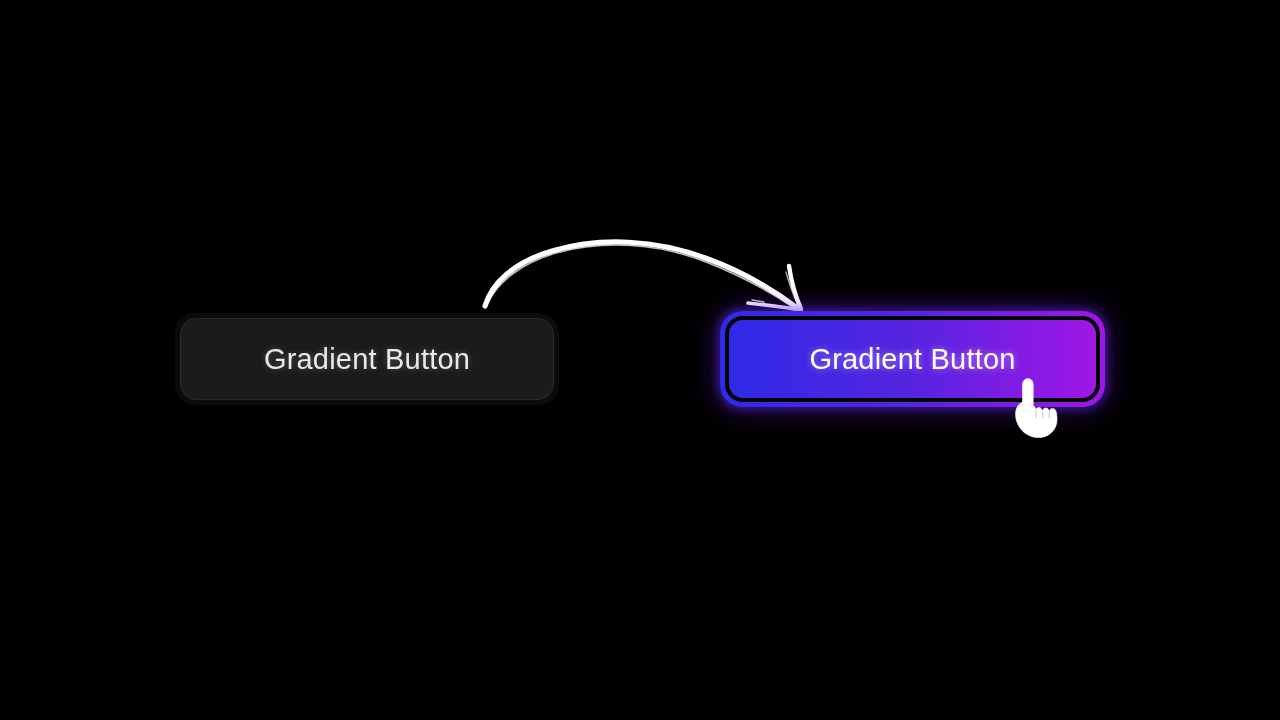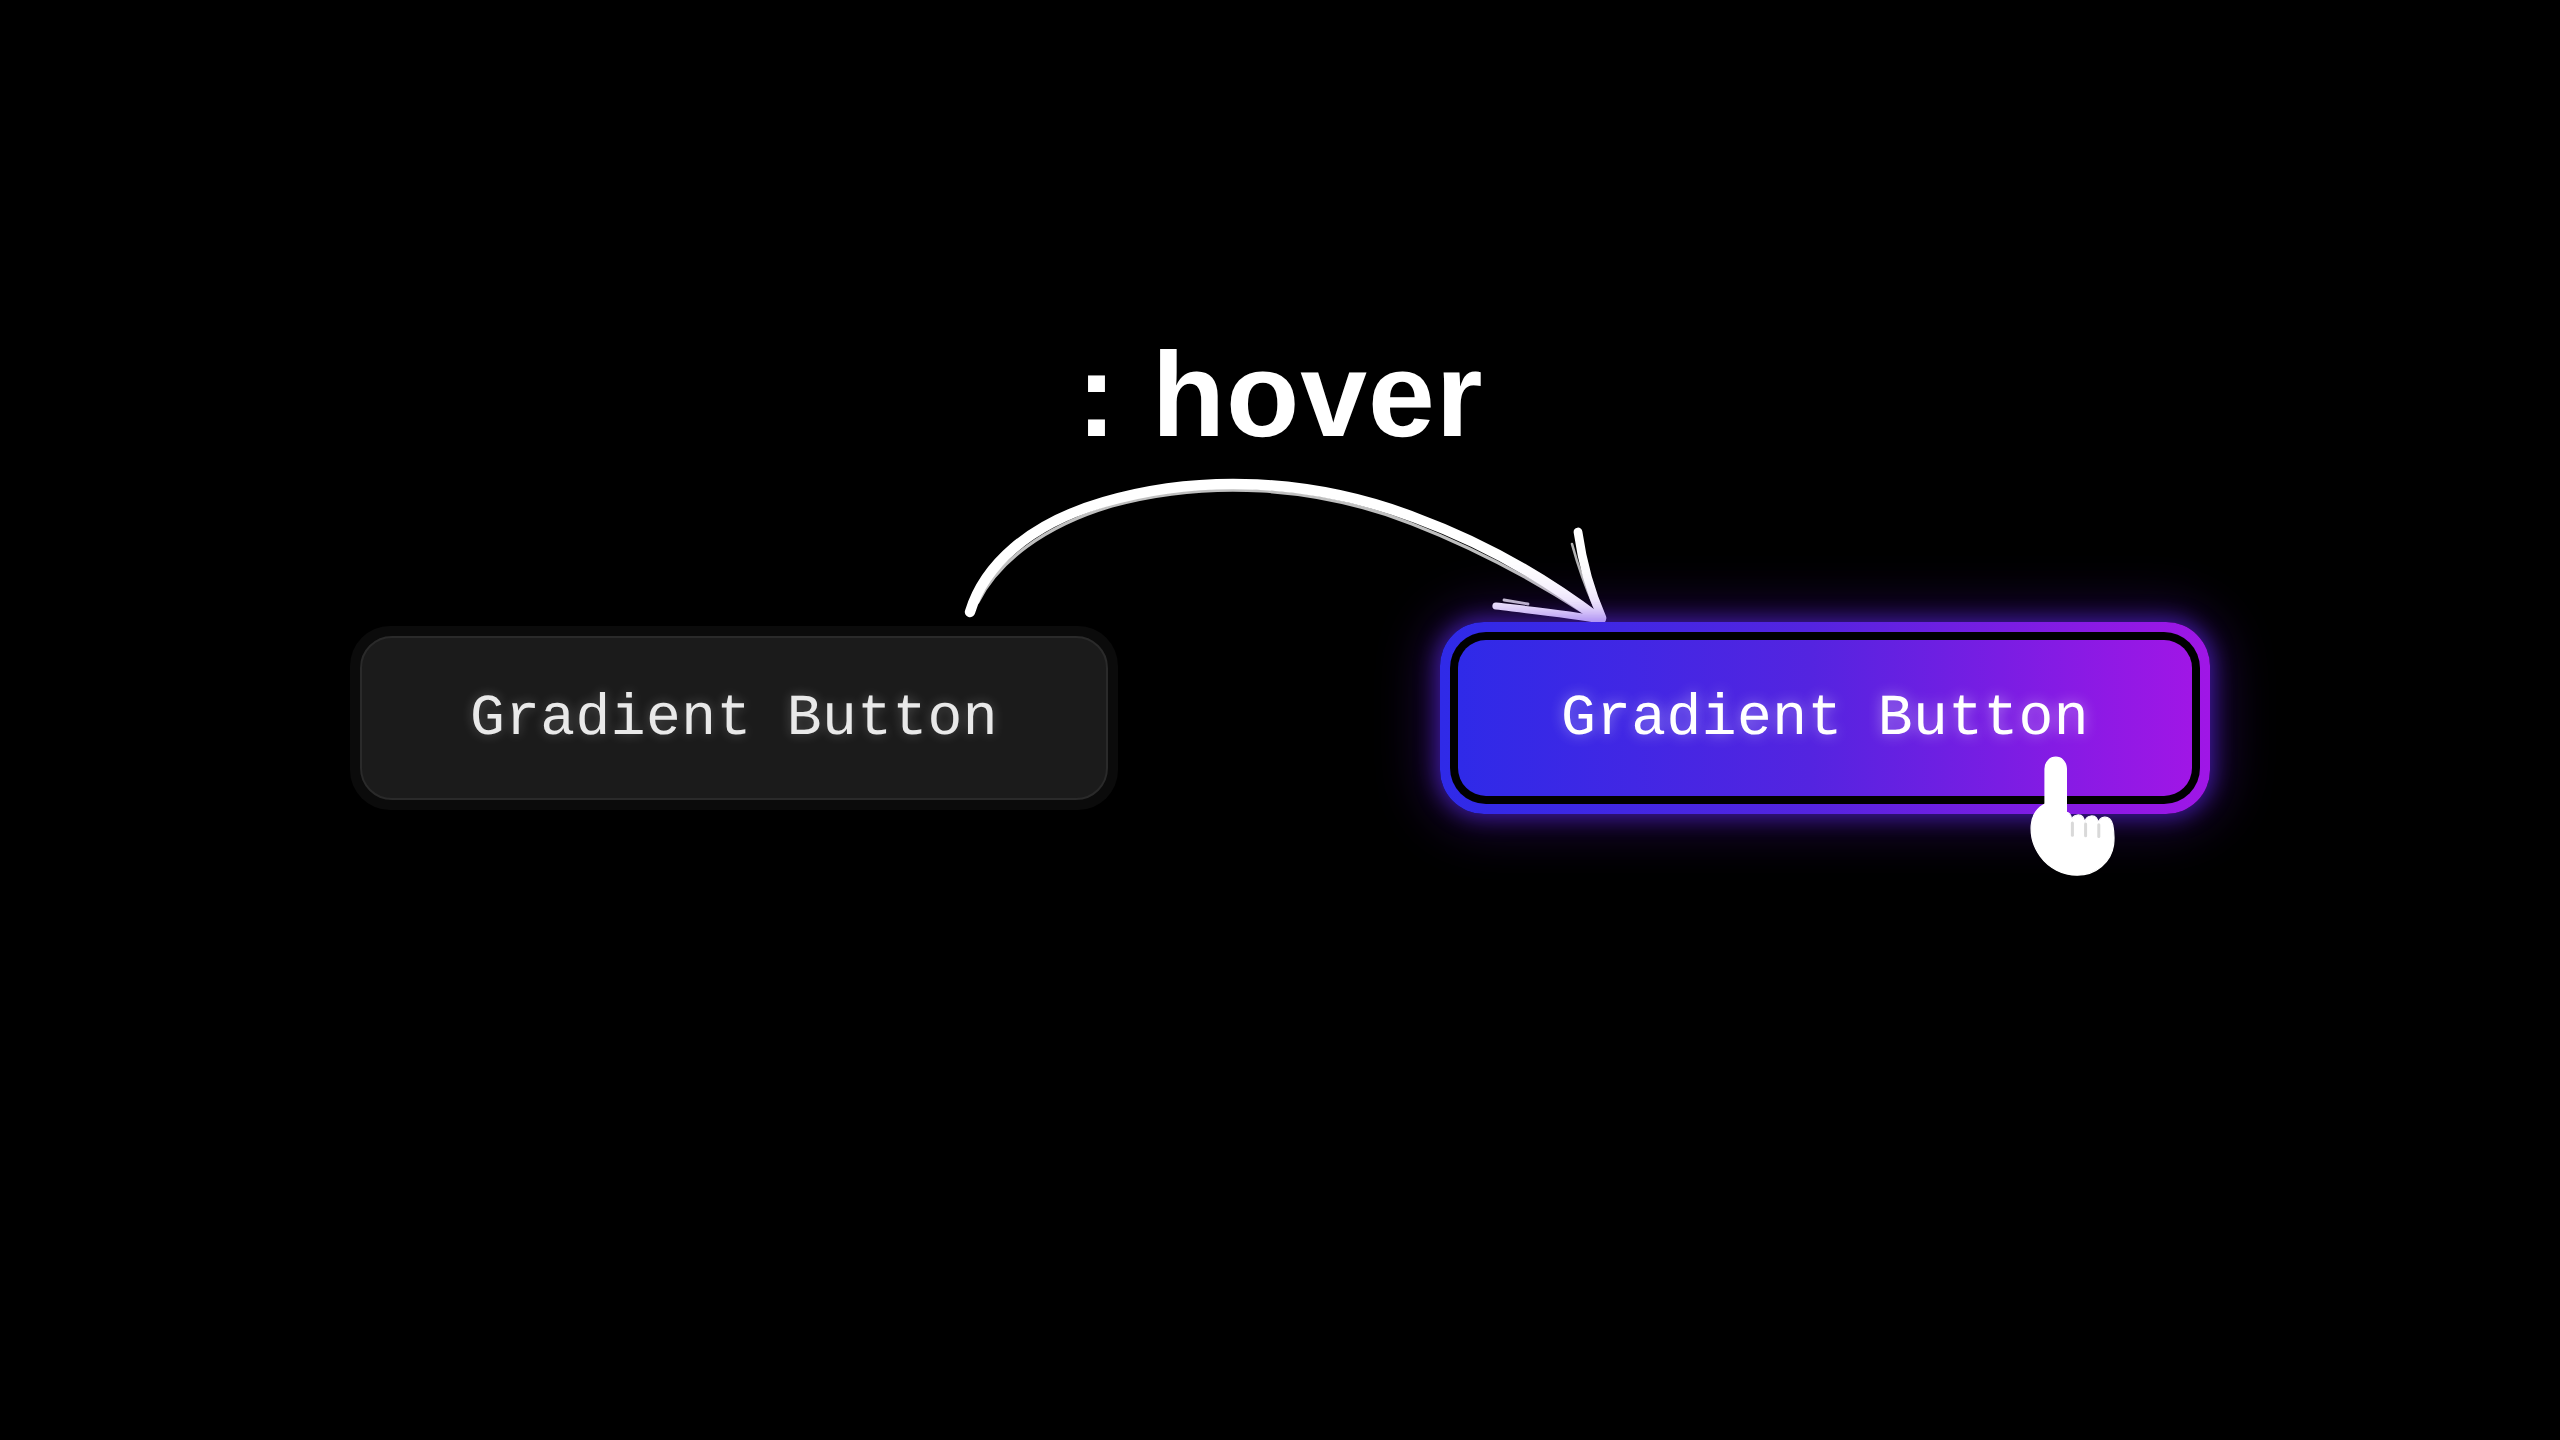--- a/index.html
+++ b/index.html
@@ -49,21 +49,21 @@
     pointer-events: none;
   }
 
   
   .btn-base {
     position: absolute;
     box-sizing: border-box;
     display: flex;
     align-items: center;
     justify-content: center;
-    font-family: Liberation Mono, monospace;
+    font-family: Liberation Sans, sans-serif;
     font-size: 29px;
     font-weight: 400;
     letter-spacing: 0.2px;
     white-space: nowrap;
     user-select: none;
   }
 
   
   #btn-normal {
     left: 175px;
@@ -132,21 +132,20 @@
     width: 74px;
     height: 64px;
     pointer-events: none;
   }
 </style>
 </head>
 <body>
 
 <div id="stage">
 
-  <div id="title">: hover</div>
 
   <svg id="arrow-layer" viewBox="0 0 1280 720">
     <g fill="none" stroke="#ffffff" stroke-linecap="round" stroke-linejoin="round">
 
       <path d="M485,306 C492,283 514,262 552,251 C600,237 656,239 708,259 C746,273 775,291 800,310" stroke-width="5.2"></path>
 
       <path d="M489,301 C499,281 522,263 556,253 C604,240 658,243 706,262 C742,276 770,292 793,307" stroke-width="1.6" opacity="0.75"></path>
 
       <path d="M789,266 C791,280 794,293 801,309" stroke-width="4.4"></path>
 

